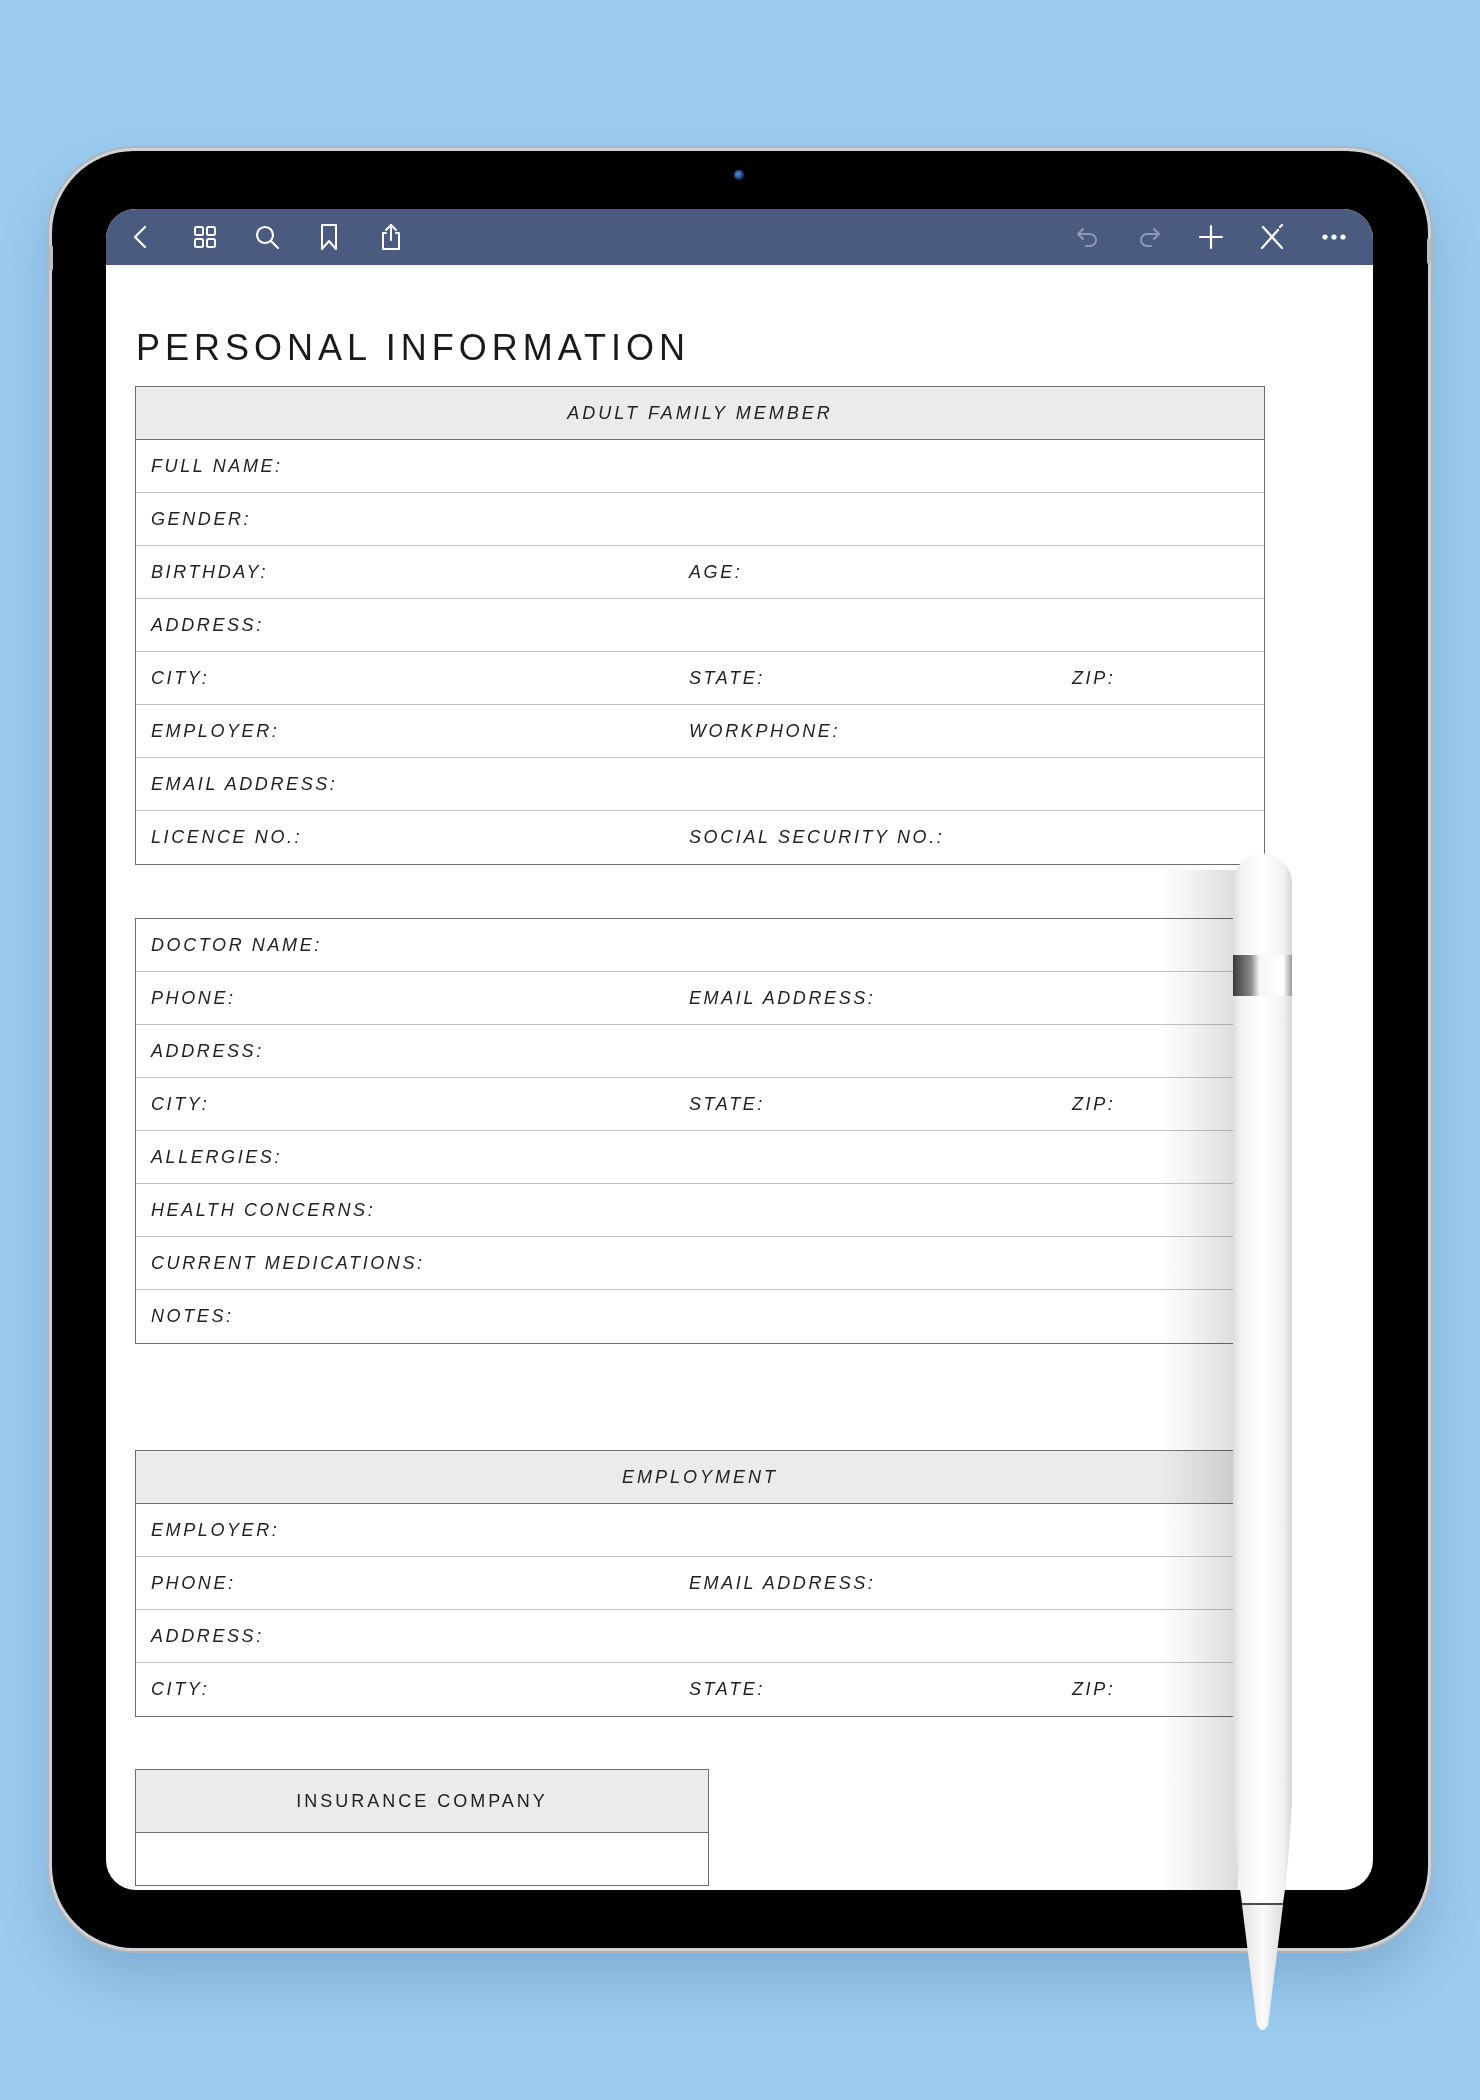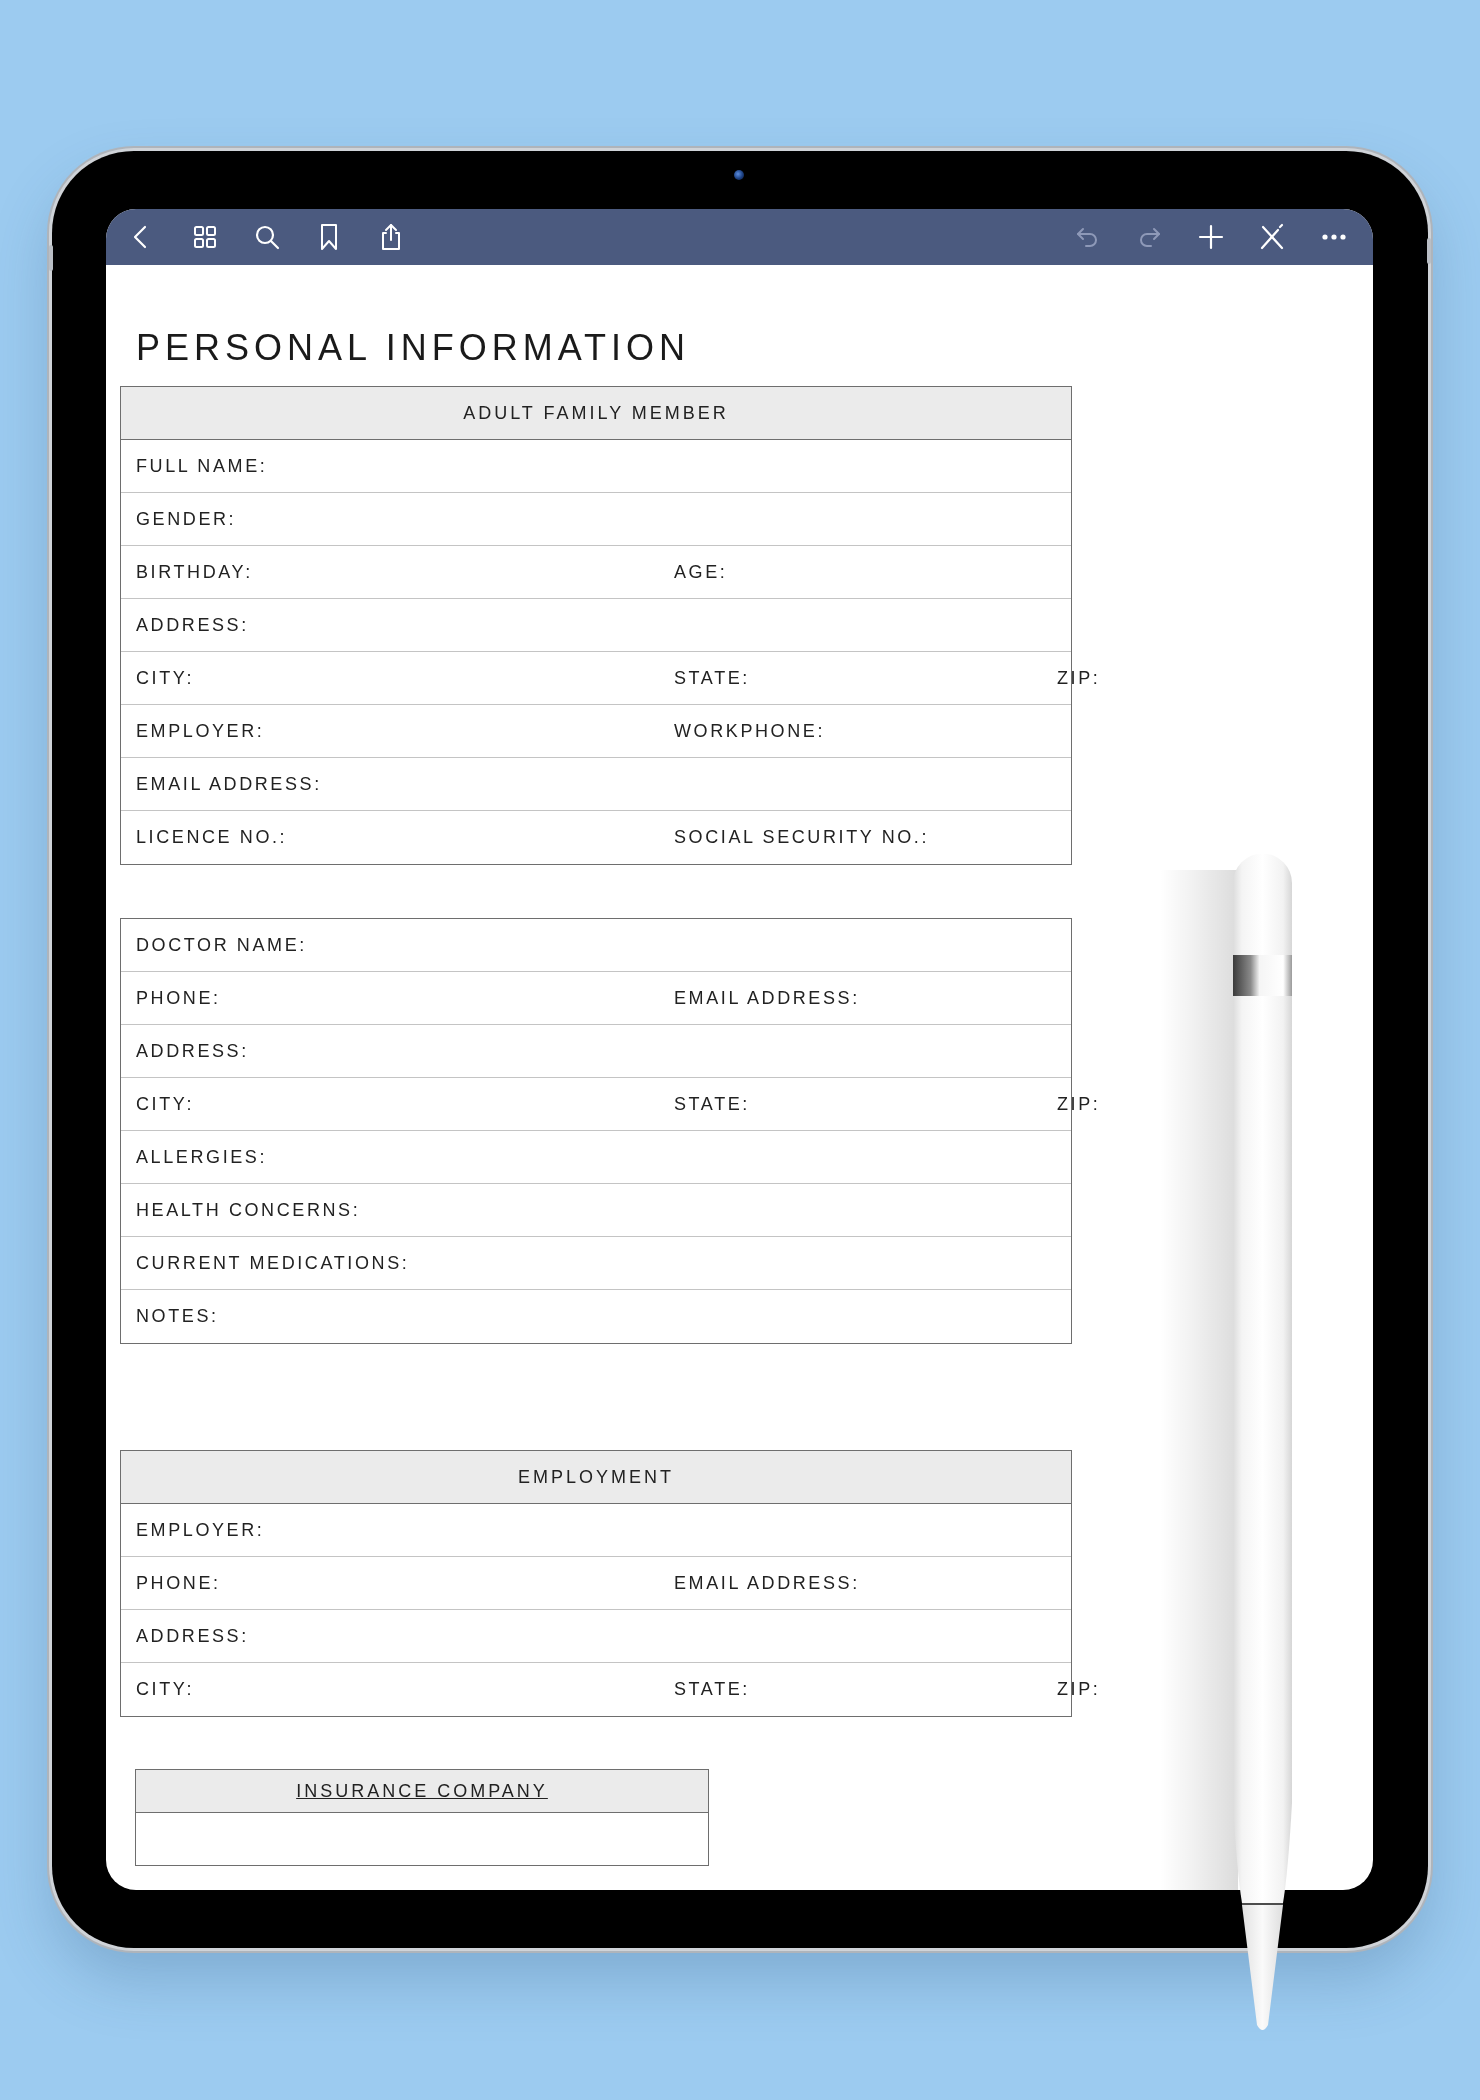--- a/index.html
+++ b/index.html
@@ -33,41 +33,41 @@
     display: flex; align-items: center; justify-content: center; cursor: pointer;
   }
   .tb-icon svg { width: 30px; height: 30px; }
   .page { position: absolute; left: 0; top: 56px; width: 100%; bottom: 0; margin-top: 34px; }
   .title {
     position: absolute; left: 30px; top: 236px; margin-top: -209px;
     font-size: 36px; letter-spacing: 5px; color: #1a1a1a; font-weight: 400;
     top: 28px; margin-top: 0;
   }
   .table {
-    position: absolute; left: 14px; width: 952px;
-    border: 1.5px solid #6e6e6e; background: #fff;
+    position: absolute; left: 29px; width: 1130px;
+    border: 1.5px solid #6e6e6e; background: #fff; font-style: italic;
   }
   .thead {
     height: 53px; background: #ebebeb; border-bottom: 1.5px solid #6e6e6e;
     display: flex; align-items: center; justify-content: center;
     font-size: 18px; letter-spacing: 3px; color: #222;
   }
   .row {
     height: 53px; border-bottom: 1px solid #c4c4c4; position: relative;
     font-size: 18px; letter-spacing: 2.6px; color: #222;
   }
   .row:last-child { border-bottom: none; }
   .cell { position: absolute; top: 0; height: 53px; line-height: 53px; }
   .c1 { left: 15px; }
   .c2 { left: 553px; }
   .c3 { left: 936px; }
   .small-box {
     position: absolute; border: 1.5px solid #6e6e6e; background: #fff;
   }
-  .small-box .thead { height: 43px; text-decoration: underline; }
+  .small-box .thead { height: 63px; }
   .small-box .body { height: 52px; }
   .pencil-shadow {
     position: absolute; left: 1160px; top: 870px; width: 78px; height: 1020px;
     background: linear-gradient(to right, rgba(0,0,0,0) 0%, rgba(0,0,0,0.06) 45%, rgba(0,0,0,0.14) 100%);
     pointer-events: none;
   }
   .pencil { position: absolute; left: 1233px; top: 853px; width: 59px; height: 1180px; }
 </style>
 </head>
 <body>

